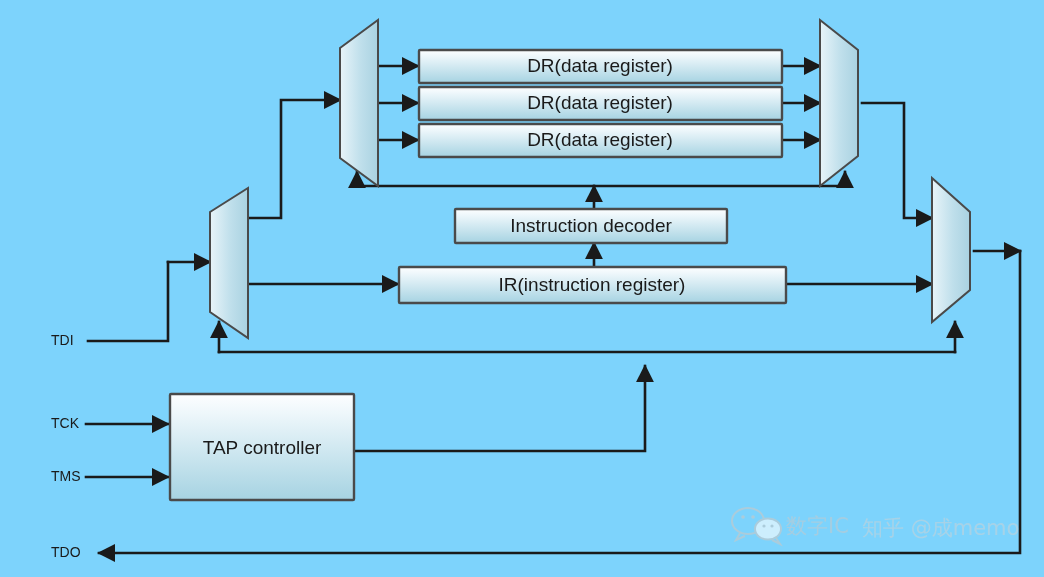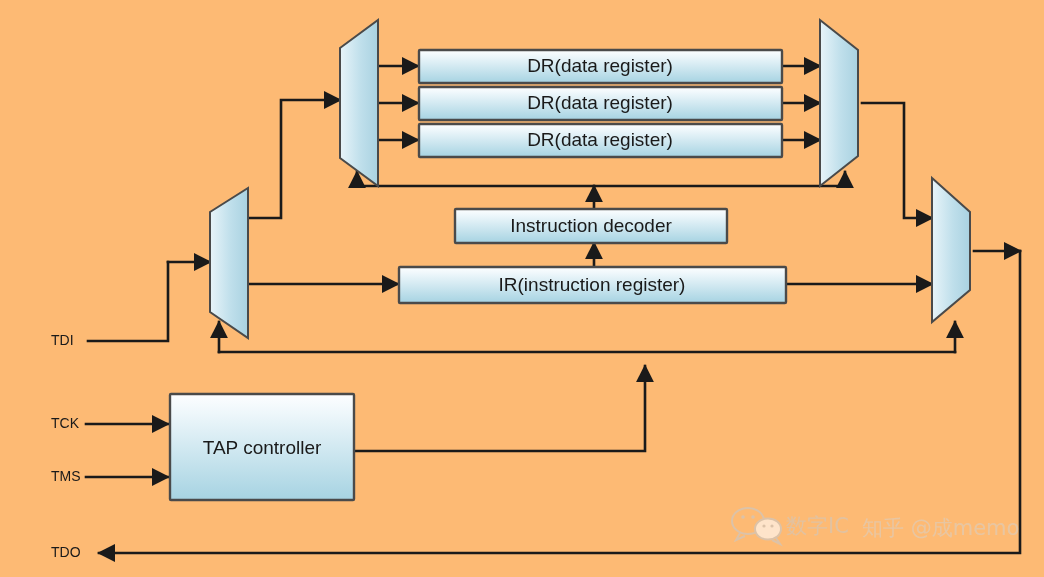--- a/index.html
+++ b/index.html
@@ -8,21 +8,21 @@
     padding: 0;
     background: #ffffff;
   }
   body {
     font-family: "Liberation Sans", "DejaVu Sans", sans-serif;
   }
   #canvas {
     position: relative;
     width: 1044px;
     height: 577px;
-    background: #fdba74;
+    background: #7dd3fc;
     overflow: hidden;
   }
   #diagram-svg {
     position: absolute;
     left: 0;
     top: 0;
     width: 1044px;
     height: 577px;
   }
   .blk-label {

